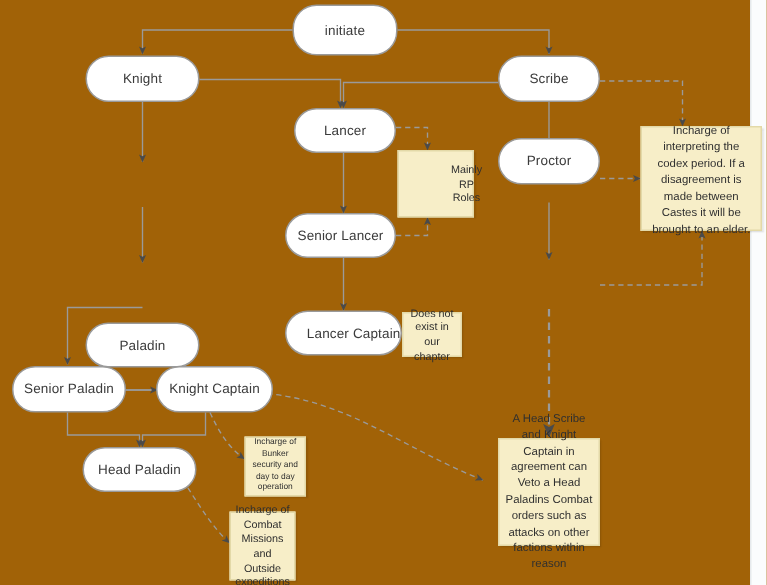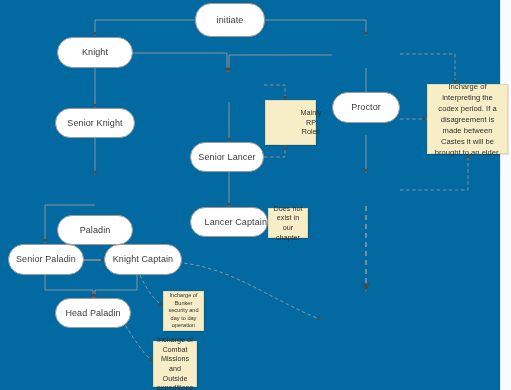--- a/index.html
+++ b/index.html
@@ -4,21 +4,21 @@
 <style>
   html, body {
     margin: 0;
     padding: 0;
     background: #ffffff;
   }
   #canvas {
     position: relative;
     width: 511px;
     height: 390px;
-    background: #0369a1;
+    background: #a16207;
     font-family: "Liberation Sans", sans-serif;
     overflow: hidden;
   }
   #edge-strip {
     position: absolute;
     left: 500px;
     top: 0;
     width: 11px;
     height: 390px;
     background: #fbfcfd;
@@ -140,25 +140,28 @@
   </svg>
 
   <div class="node" style="left:195px; top:3px; width:70px; height:34px;">
     <span>initiate</span>
   </div>
 
   <div class="node" style="left:57px; top:37px; width:76px; height:31px;">
     <span>Knight</span>
   </div>
 
-
-
-  <div class="node" style="left:55px; top:108px; width:80px; height:30px;">
-    <span>Senior Knight</span>
-  </div>
+  <div class="node" style="left:332px; top:37px; width:68px; height:31px;">
+    <span>Scribe</span>
+  </div>
+
+  <div class="node" style="left:196px; top:72px; width:68px; height:30px;">
+    <span>Lancer</span>
+  </div>
+
 
   <div class="node" style="left:332px; top:92px; width:68px; height:31px;">
     <span>Proctor</span>
   </div>
 
   <div class="node" style="left:190px; top:142px; width:74px; height:30px;">
     <span>Senior Lancer</span>
   </div>
 
   <div class="node" style="left:57px; top:175px; width:76px; height:30px;margin-top:40px;">
@@ -195,14 +198,17 @@
   </div>
 
   <div class="note sm" style="left:163px; top:291px; width:41px; height:40px;">
     <span>Incharge of Bunker security and day to day operation</span>
   </div>
 
   <div class="note md" style="left:153px; top:341px; width:44px; height:46px;">
     <span>Incharge of Combat Missions and Outside expeditions</span>
   </div>
 
+  <div class="note xl" style="left:332px; top:292px; width:68px; height:72px;">
+    <span>A Head Scribe and Knight Captain in agreement can Veto a Head Paladins Combat orders such as attacks on other factions within reason</span>
+  </div>
 
 </div>
 
 </body></html>

